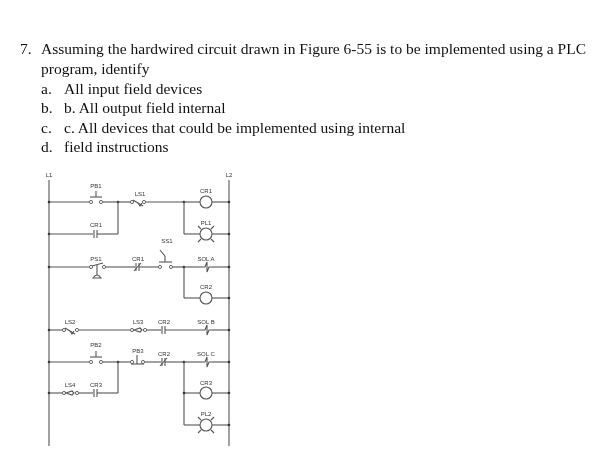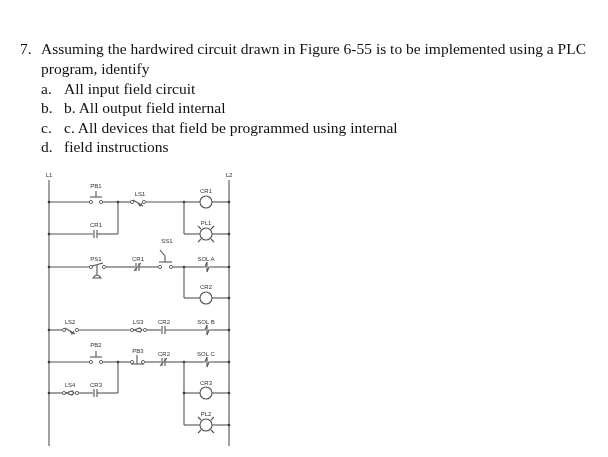--- a/index.html
+++ b/index.html
@@ -15,27 +15,27 @@
 </style>
 </head>
 <body>
 
 <div class="q">
   <span class="line" style="left:20px;top:40px;">7.</span>
   <span class="line" style="left:41px;top:40px;">Assuming the hardwired circuit drawn in Figure 6-55 is to be implemented using a PLC</span>
   <span class="line" style="left:41px;top:60px;">program, identify</span>
 
   <span class="line" style="left:41px;top:80px;">a.</span>
-  <span class="line" style="left:64px;top:80px;"> All input field circuit</span>
+  <span class="line" style="left:64px;top:80px;"> All input field devices</span>
 
   <span class="line" style="left:41px;top:99px;">b.</span>
   <span class="line" style="left:64px;top:99px;">b. All output field internal</span>
 
   <span class="line" style="left:41px;top:119px;">c.</span>
-  <span class="line" style="left:64px;top:119px;">c. All devices that field be programmed using internal</span>
+  <span class="line" style="left:64px;top:119px;">c. All devices that could be implemented using internal</span>
 
   <span class="line" style="left:41px;top:138px;">d.</span>
   <span class="line" style="left:64px;top:138px;">field instructions</span>
 </div>
 
 <svg class="diagram" width="608" height="457">
 
   <line x1="49" y1="180" x2="49" y2="446"></line>
   <line x1="229" y1="180" x2="229" y2="446"></line>
 

